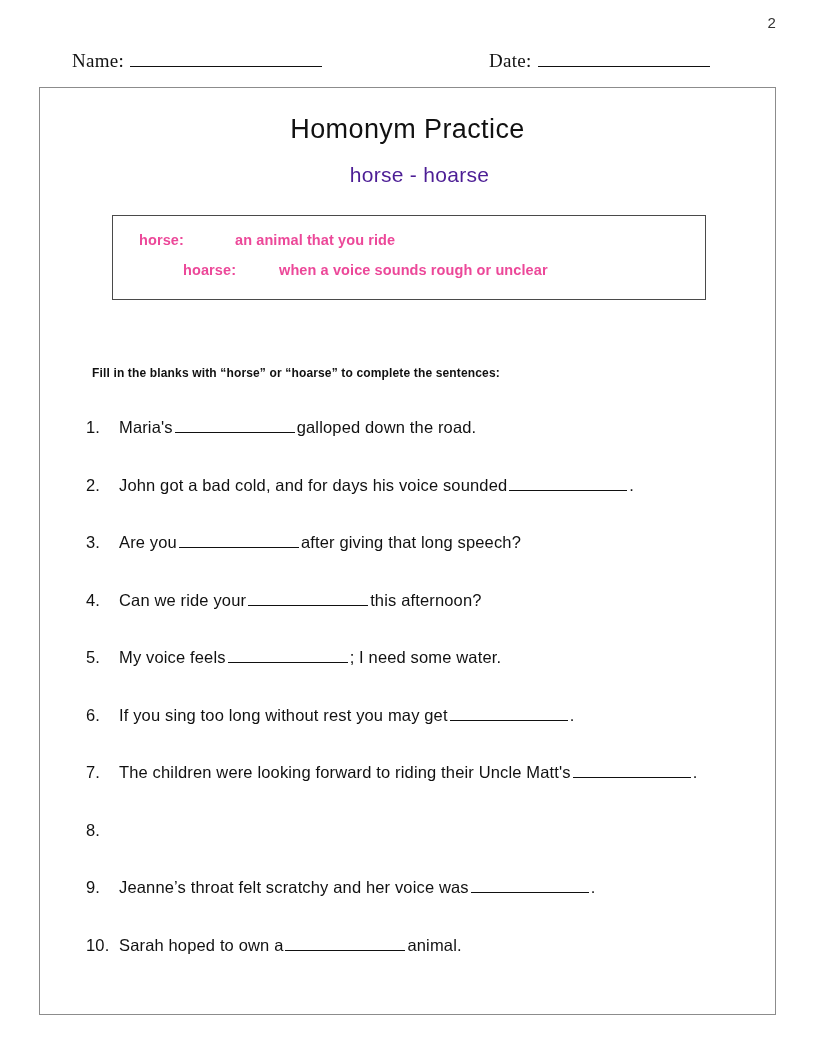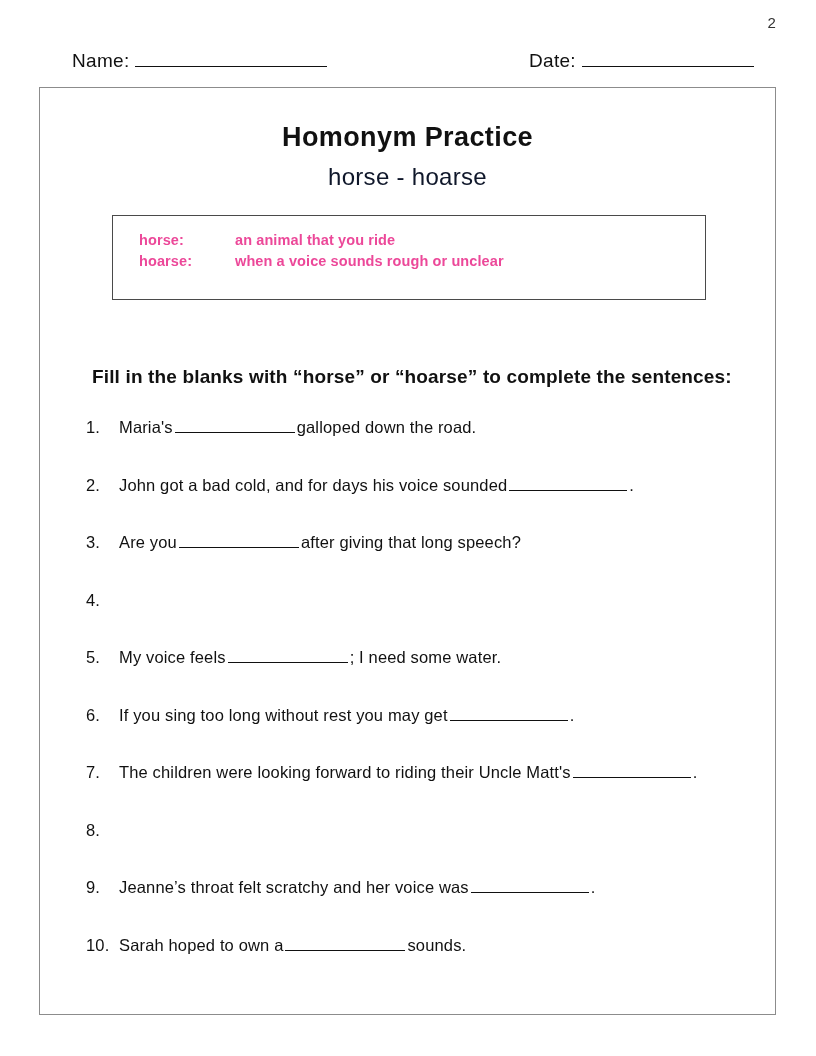--- a/index.html
+++ b/index.html
@@ -41,23 +41,24 @@
     width: 690px;
     height: 26px;
   }
   .field {
     position: absolute;
     display: flex;
     align-items: baseline;
     font-size: 19px;
     letter-spacing: 0.3px;
     color: #111;
+    font-family: Liberation Serif, serif;
   }
   .field.name-field { left: 0px; top: 0px; }
-  .field.date-field { left: 417px; top: 0px; margin-left: 40px; }
+  .field.date-field { left: 417px; top: 0px; }
   .field .label { white-space: nowrap; }
   .field .rule {
     display: inline-block;
     border-bottom: 1.6px solid #111;
     margin-left: 6px;
     height: 14px;
   }
   .name-field .rule { width: 192px; }
   .date-field .rule { width: 172px; }
 
@@ -73,35 +74,34 @@
     background: #fff;
   }
 
   .title {
     position: absolute;
     left: 0;
     top: 26px;
     width: 100%;
     text-align: center;
     font-size: 27px;
-    font-weight: 700;
+    font-weight: 400;
     letter-spacing: 0.4px;
     color: #111;
-    margin-top: 8px;
   }
   .subtitle {
     position: absolute;
-    left: 0;
+    left: 12px;
     top: 75px;
     width: 100%;
     text-align: center;
-    font-size: 24px;
+    font-size: 21px;
     font-weight: 400;
     letter-spacing: 0.3px;
-    color: #0f172a;
+    color: #4c1d95;
   }
 
   
   .defbox {
     position: absolute;
     left: 72px;
     top: 127px;
     width: 594px;
     height: 85px;
     border: 1.2px solid #4a4a4a;
@@ -110,30 +110,30 @@
   .defrow {
     position: absolute;
     left: 26px;
     display: flex;
     font-size: 14.5px;
     font-weight: bold;
     color: #ec4899;
     letter-spacing: 0.1px;
   }
   .defrow.r1 { top: 16px; }
-  .defrow.r2 { top: 37px; }
+  .defrow.r2 { top: 46px; margin-left: 44px; }
   .defrow .term { width: 96px; flex: none; }
   .defrow .meaning { white-space: nowrap; }
 
   
   .instructions {
     position: absolute;
     left: 52px;
     top: 278px;
-    font-size: 19px;
+    font-size: 12px;
     font-weight: bold;
     color: #111;
     letter-spacing: 0.15px;
     white-space: nowrap;
   }
 
   
   .questions {
     position: absolute;
     left: 46px;
@@ -229,20 +229,21 @@
         <span class="q-text"><span>John got a bad cold, and for days his voice sounded</span><span class="blank w2"></span><span>.</span></span>
       </div>
 
       <div class="q-item">
         <span class="q-num">3.</span>
         <span class="q-text"><span>Are you</span><span class="blank w1"></span><span>after giving that long speech?</span></span>
       </div>
 
       <div class="q-item">
         <span class="q-num">4.</span>
+        <span class="q-text"><span>Can we ride your</span><span class="blank w1"></span><span>this afternoon?</span></span>
       </div>
 
       <div class="q-item">
         <span class="q-num">5.</span>
         <span class="q-text"><span>My voice feels</span><span class="blank w1"></span><span>; I need some water.</span></span>
       </div>
 
       <div class="q-item">
         <span class="q-num">6.</span>
         <span class="q-text"><span>If you sing too long without rest you may get</span><span class="blank w2"></span><span>.</span></span>
@@ -257,21 +258,21 @@
         <span class="q-num">8.</span>
       </div>
 
       <div class="q-item">
         <span class="q-num">9.</span>
         <span class="q-text"><span>Jeanne’s throat felt scratchy and her voice was</span><span class="blank w2"></span><span>.</span></span>
       </div>
 
       <div class="q-item">
         <span class="q-num">10.</span>
-        <span class="q-text"><span>Sarah hoped to own a</span><span class="blank w1"></span><span>sounds.</span></span>
+        <span class="q-text"><span>Sarah hoped to own a</span><span class="blank w1"></span><span>animal.</span></span>
       </div>
 
     </div>
   </div>
 
   <div class="credit">Sunshine and Jellybeans</div>
 
 </div>
 
 </body></html>

